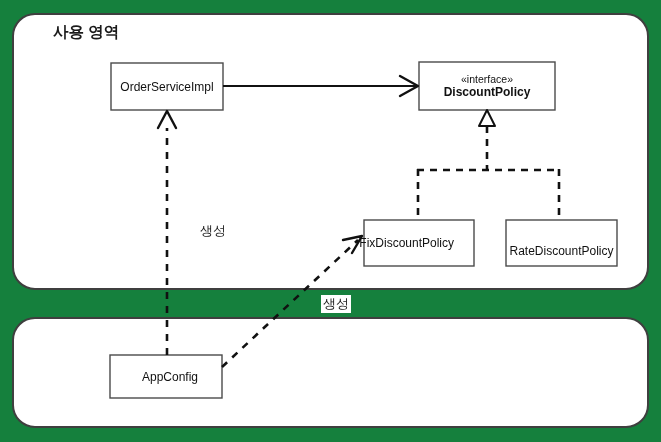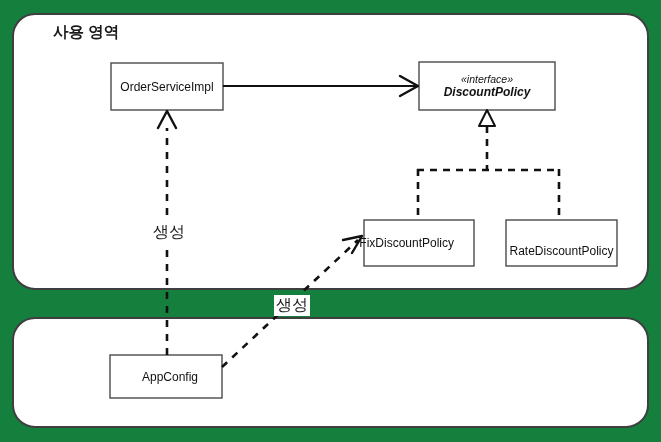--- a/index.html
+++ b/index.html
@@ -52,25 +52,26 @@
     font-size: 10.5px;
     line-height: 12px;
   }
   .iface-name {
     font-size: 12px;
     font-weight: bold;
     line-height: 14px;
   }
   .edge-label {
     position: absolute;
-    font-size: 16px;
+    font-size: 13px;
     color: #1a1a1a;
     white-space: nowrap;
     background: #ffffff;
     padding: 0 2px;
+    margin-left: 47px;
   }
 </style>
 </head>
 <body>
 
 <div id="diagram-root">
 
   <svg id="diagram-svg" viewBox="0 0 661 442" xmlns="http://www.w3.org/2000/svg">
 
     
@@ -117,21 +118,21 @@
     <path d="M 343 240 L 362 236 L 352 253" fill="none" stroke="#111111" stroke-width="2.4" stroke-linecap="round" stroke-linejoin="round"></path>
   </svg>
 
   <div class="region-title" style="left:53px; top:22px;">사용 영역</div>
 
 
   <div class="class-box-label" style="left:111px; top:63px; width:112px; height:47px;">
     <span class="class-name">OrderServiceImpl</span>
   </div>
 
-  <div class="class-box-label" style="left:419px; top:62px; width:136px; height:48px;font-style:italic;">
+  <div class="class-box-label" style="left:419px; top:62px; width:136px; height:48px;">
     <span class="stereotype">«interface»</span>
     <span class="iface-name">DiscountPolicy</span>
   </div>
 
   <div class="class-box-label" style="left:364px; top:220px; width:90px; height:46px;align-items:flex-end;">
     <span class="class-name">FixDiscountPolicy</span>
   </div>
 
   <div class="class-box-label" style="left:506px; top:220px; width:111px; height:62px;">
     <span class="class-name">RateDiscountPolicy</span>

